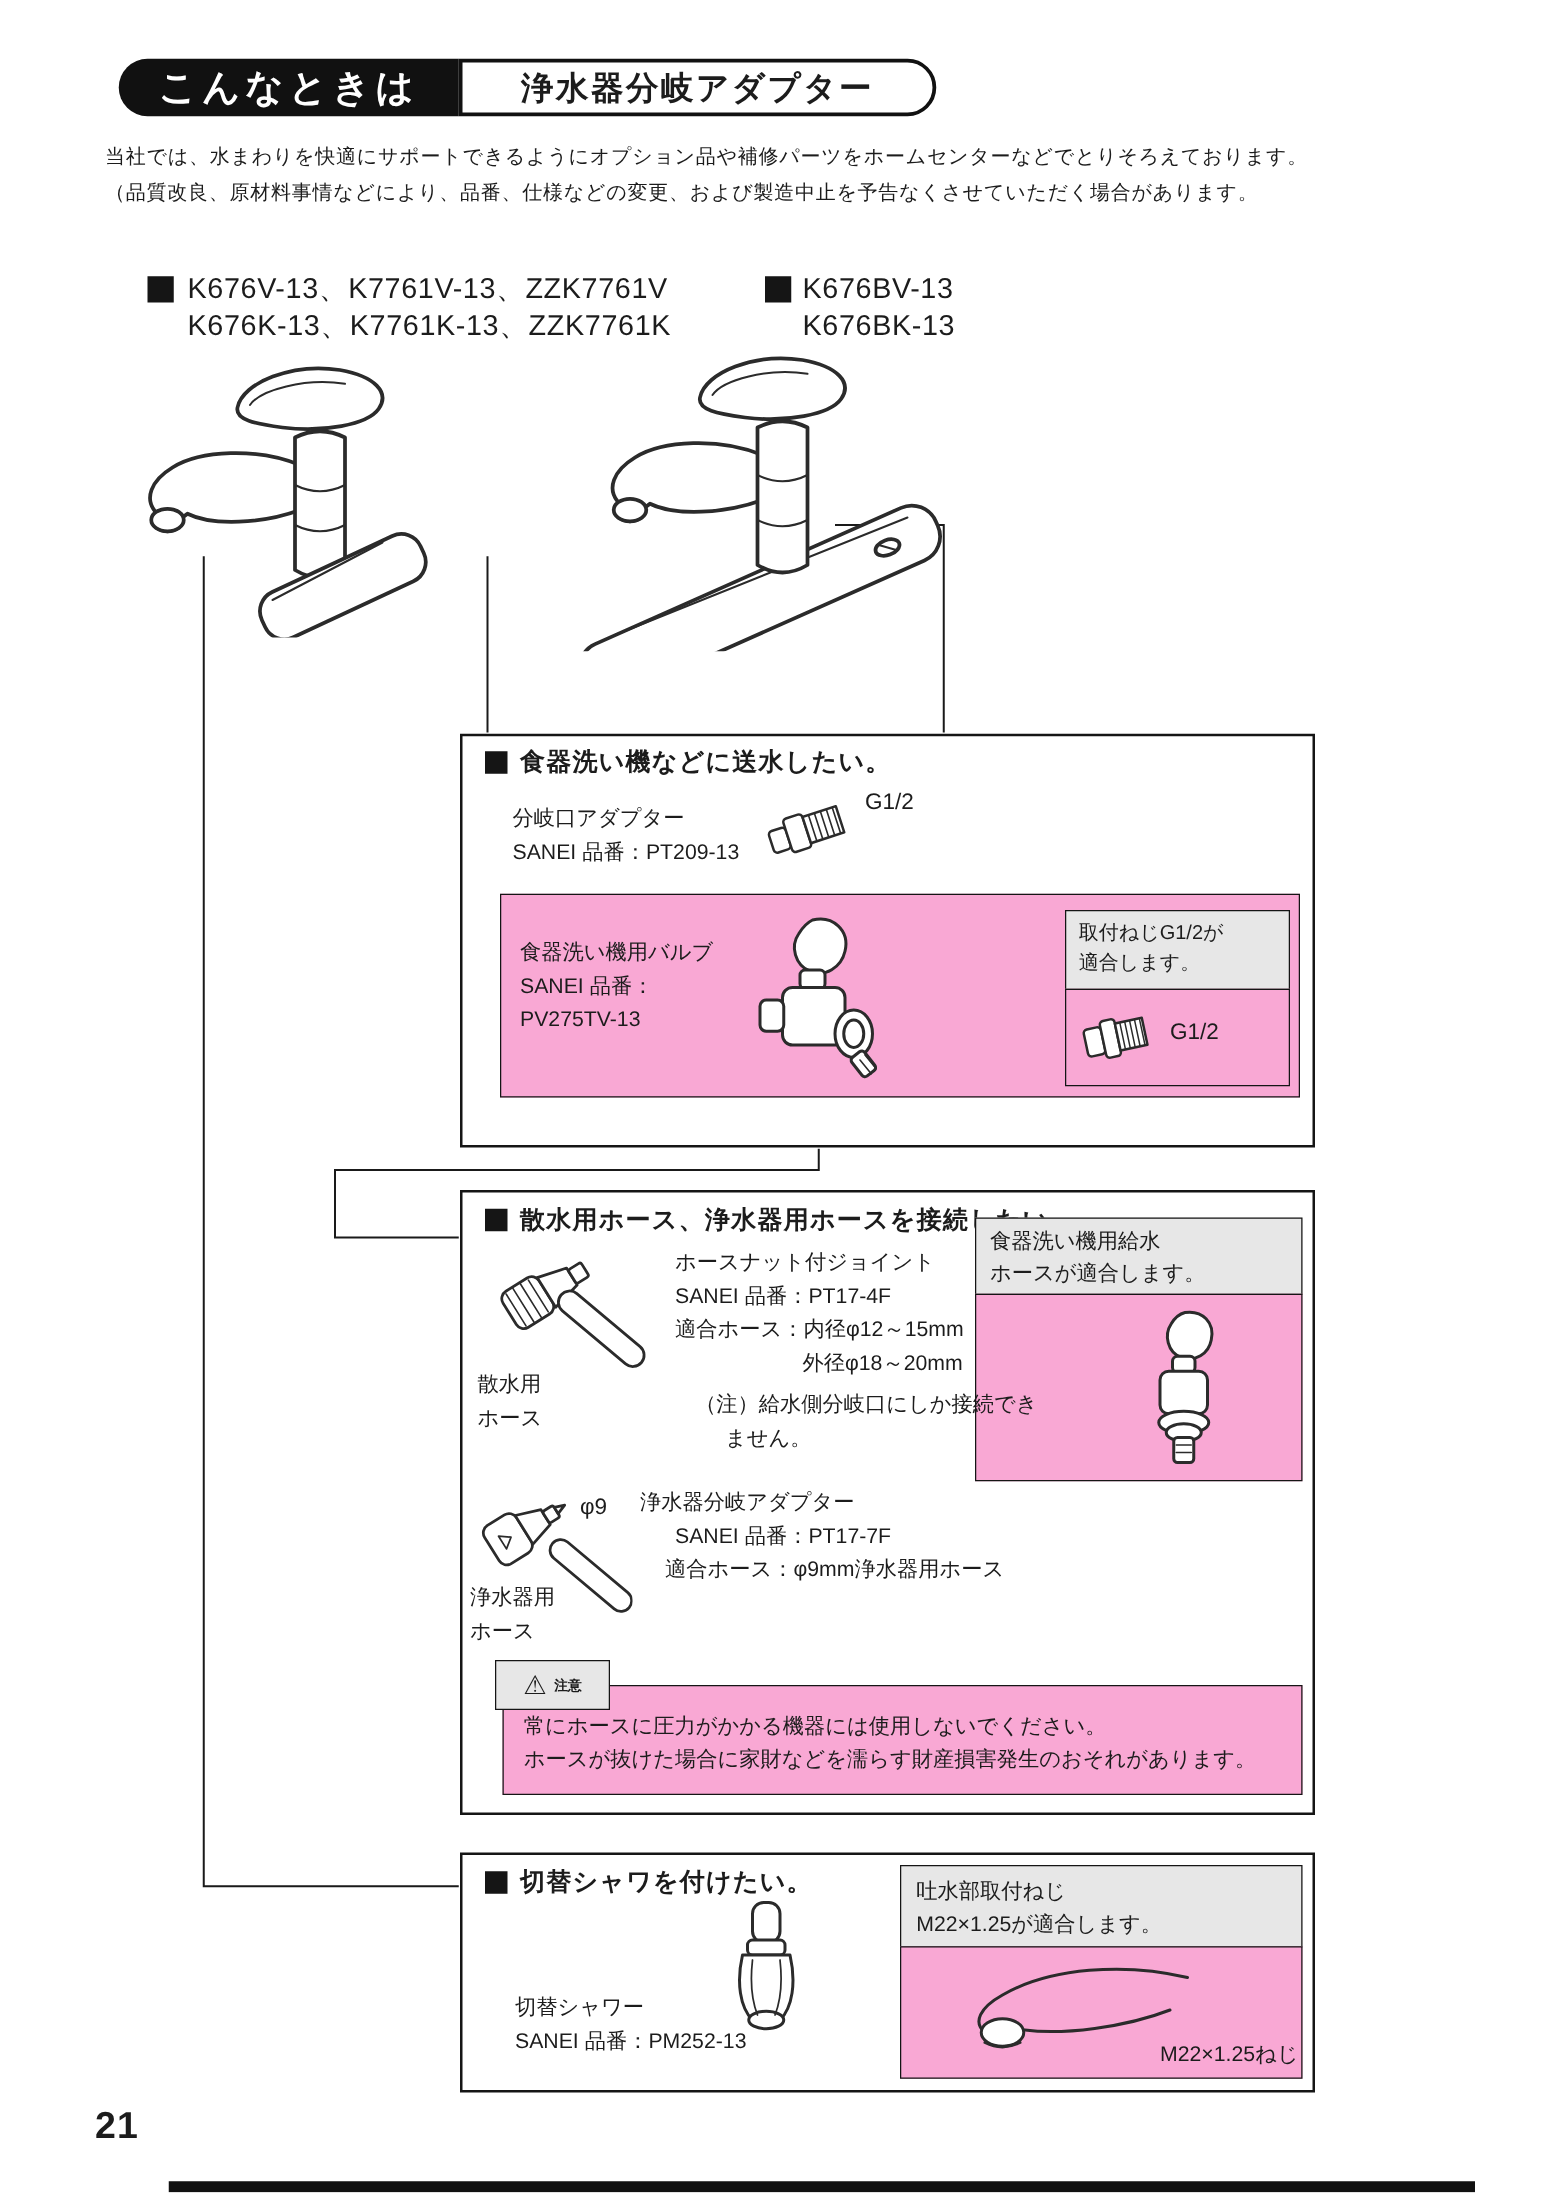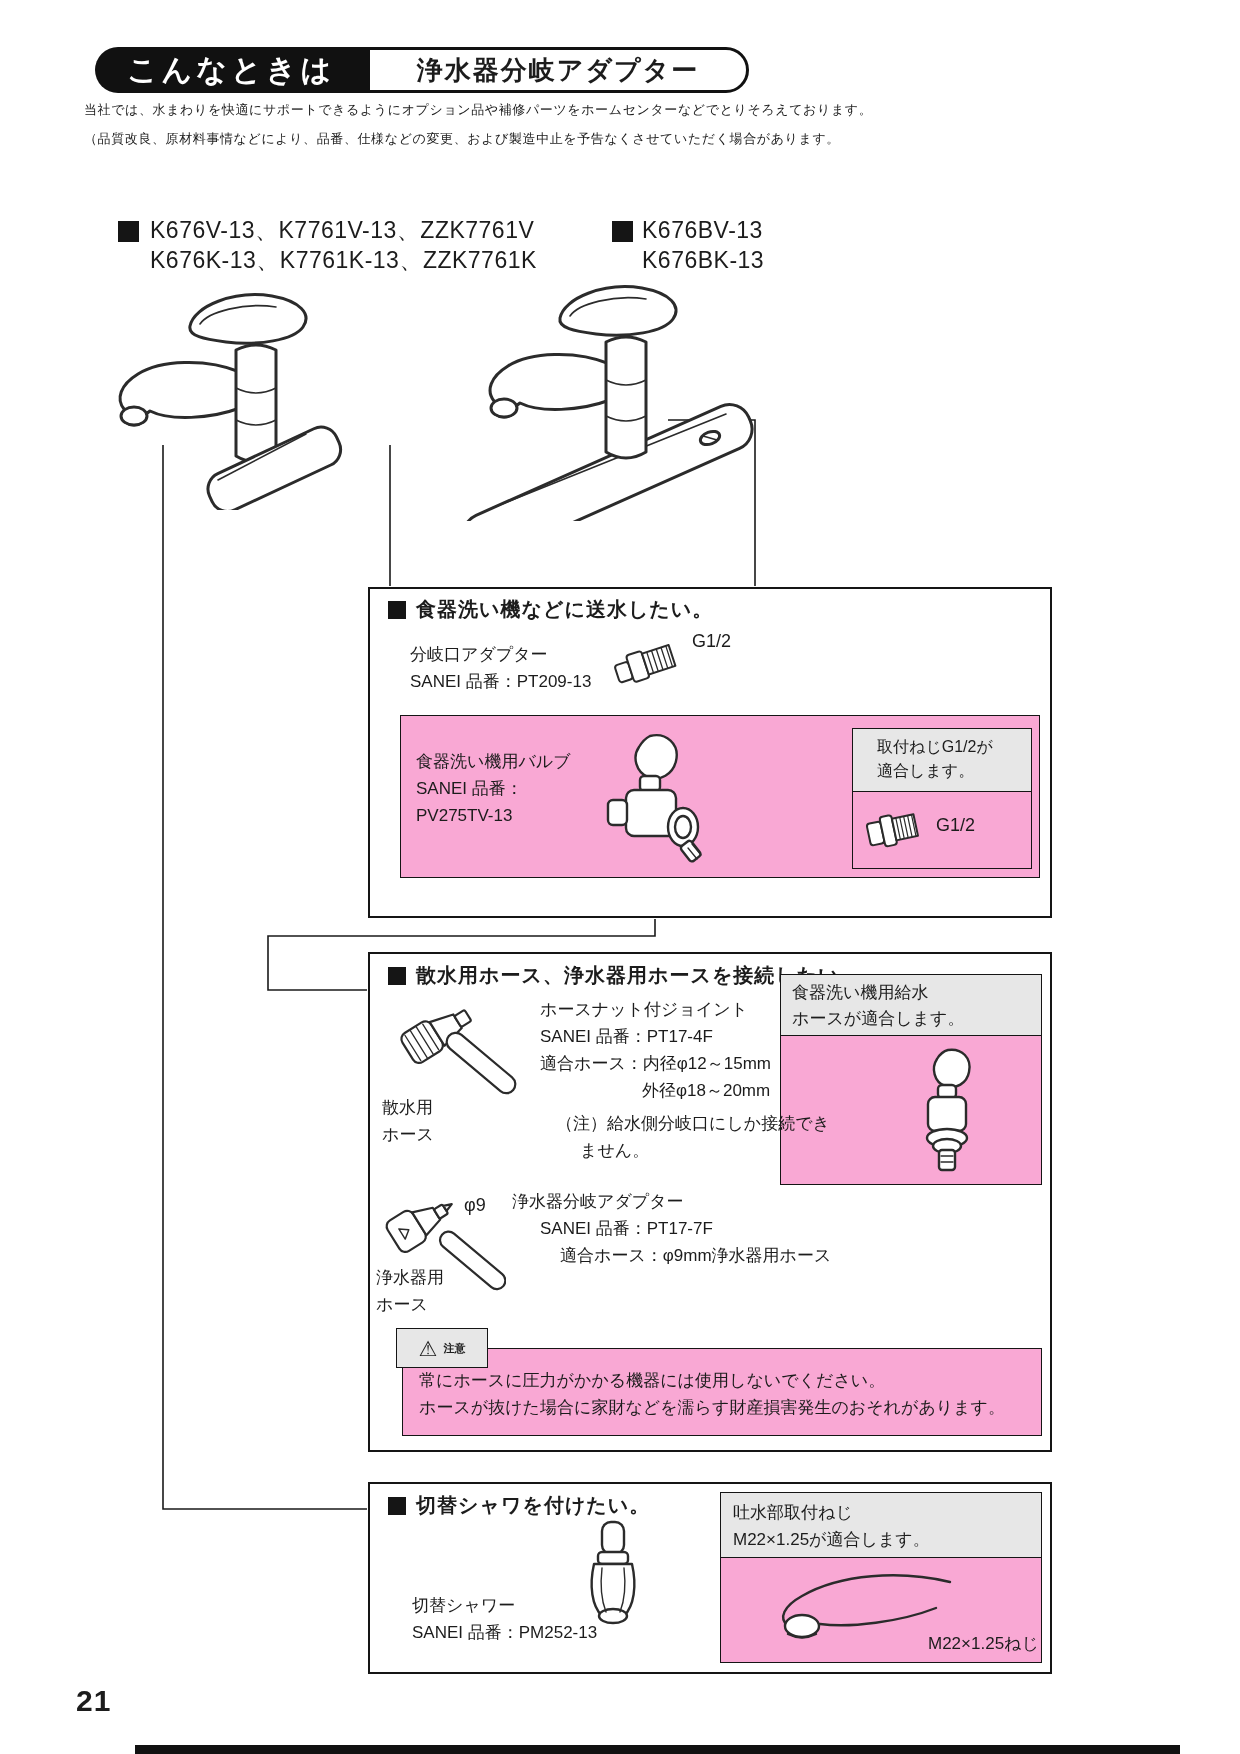--- a/index.html
+++ b/index.html
@@ -6,21 +6,21 @@
   .page{position:relative;width:1240px;height:1754px;background:#ffffff;overflow:hidden;
         font-family:"Liberation Sans","DejaVu Sans",sans-serif;color:#1c1c1c;margin-left:40px;}
   .abs{position:absolute;}
   .txt{font-size:17px;line-height:27px;white-space:pre;}
   .h-tab{left:55px;top:47px;width:272px;height:46px;background:#111111;border-radius:24px 0 0 24px;
          color:#ffffff;font-size:30px;font-weight:bold;letter-spacing:4px;
          display:flex;align-items:center;justify-content:center;}
   .h-box{left:327px;top:47px;width:382px;height:46px;border:3px solid #111111;box-sizing:border-box;
          border-radius:0 24px 24px 0;background:#ffffff;font-size:26px;font-weight:bold;letter-spacing:2px;
          display:flex;align-items:center;justify-content:center;}
-  .intro{left:44px;top:96px;width:1130px;font-size:13px;line-height:28.5px;letter-spacing:0.6px;}
+  .intro{left:44px;top:112px;width:1130px;font-size:16px;line-height:28.5px;letter-spacing:0.6px;}
   .models{font-size:23px;letter-spacing:0.5px;line-height:30px;}
   .bullet{background:#151515;display:inline-block;}
   .secbox{border:2px solid #151515;box-sizing:border-box;background:#ffffff;}
   .innerbox{border:1.5px solid #151515;box-sizing:border-box;background:#f9a8d4;}
   .graybox{border:1.5px solid #151515;box-sizing:border-box;background:#e7e7e7;}
   .sechead{font-size:20px;font-weight:bold;letter-spacing:1px;}
   .small{font-size:16px;line-height:24px;}
   .caution-tab{display:flex;align-items:center;justify-content:center;gap:6px;font-weight:bold;}
   svg{display:block;}
   .pagenum{font-size:30px;font-weight:bold;letter-spacing:1px;}
@@ -131,21 +131,21 @@
       <rect x="52" y="46" width="20" height="15" rx="4"></rect>
       <rect x="38" y="60" width="50" height="46" rx="8"></rect>
       <rect x="20" y="70" width="19" height="25" rx="5"></rect>
       <ellipse cx="95" cy="97" rx="15" ry="19"></ellipse>
       <ellipse cx="95" cy="97" rx="8" ry="11"></ellipse>
       <rect x="96" y="112" width="13" height="19" rx="3" transform="rotate(-38 102 121)"></rect>
       <path d="M100,118 l9,11 M104,114 l9,11" stroke-width="1.3"></path>
     </g>
   </svg>
 
-  <div class="abs graybox" style="left:812px;top:728px;width:180px;height:64px;padding:6px 24px;">
+  <div class="abs graybox" style="left:812px;top:728px;width:180px;height:64px;padding:6px 10px;">
     <div class="small">取付ねじG1/2が</div>
     <div class="small">適合します。</div>
   </div>
   <div class="abs innerbox" style="left:812px;top:791px;width:180px;height:78px;"></div>
   <svg class="abs" style="left:824px;top:805px;width:56px;height:48px;" viewBox="0 0 56 48">
     <g fill="#ffffff" stroke="#2b2b2b" stroke-width="2" stroke-linejoin="round" transform="rotate(-12 28 24)">
       <rect x="4" y="14" width="14" height="22" rx="3"></rect>
       <rect x="18" y="10" width="12" height="30" rx="3"></rect>
       <rect x="30" y="14" width="22" height="22"></rect>
       <path d="M34,14 V36 M38,14 V36 M42,14 V36 M46,14 V36 M50,14 V36" stroke-width="1.2"></path>
@@ -203,21 +203,21 @@
         <path d="M42,33 L62,40 L62,54 L42,60 Z"></path>
         <rect x="62" y="42" width="10" height="11" rx="2"></rect>
         <path d="M72,44 l8,3 l-8,3 Z"></path>
       </g>
       <rect x="-9" y="62" width="80" height="17" rx="8.5" transform="translate(66,14) rotate(40 31 70)"></rect>
     </g>
   </svg>
   <div class="abs txt" style="left:424px;top:1192px;font-size:18px;">φ9</div>
   <div class="abs txt" style="left:472px;top:1188px;">浄水器分岐アダプター</div>
   <div class="abs txt" style="left:500px;top:1215px;">SANEI 品番：PT17-7F</div>
-  <div class="abs txt" style="left:520px;top:1242px;">適合ホース：φ9mm浄水器用ホース</div>
+  <div class="abs txt" style="left:492px;top:1242px;">適合ホース：φ9mm浄水器用ホース</div>
   <div class="abs txt" style="left:336px;top:1264px;">浄水器用</div>
   <div class="abs txt" style="left:336px;top:1291px;">ホース</div>
 
   <div class="abs graybox caution-tab" style="left:356px;top:1328px;width:92px;height:40px;z-index:2;">
     <span style="font-size:21px;line-height:21px;">⚠</span>
     <span style="font-size:11px;">注意</span>
   </div>
   <div class="abs innerbox" style="left:362px;top:1348px;width:640px;height:88px;padding:18px 0 0 16px;box-sizing:border-box;">
     <div class="txt">常にホースに圧力がかかる機器には使用しないでください。</div>
     <div class="txt">ホースが抜けた場合に家財などを濡らす財産損害発生のおそれがあります。</div>

